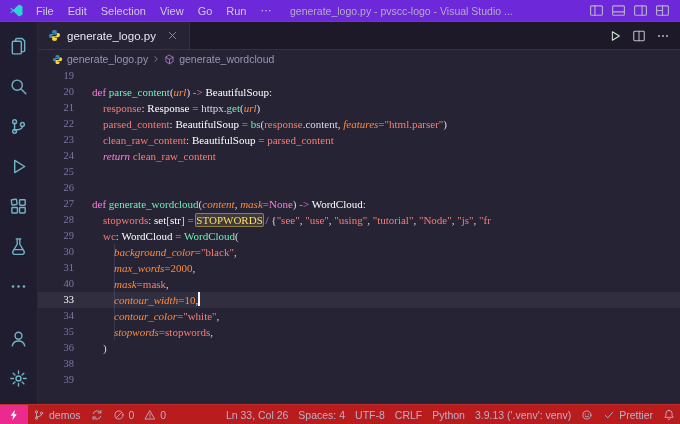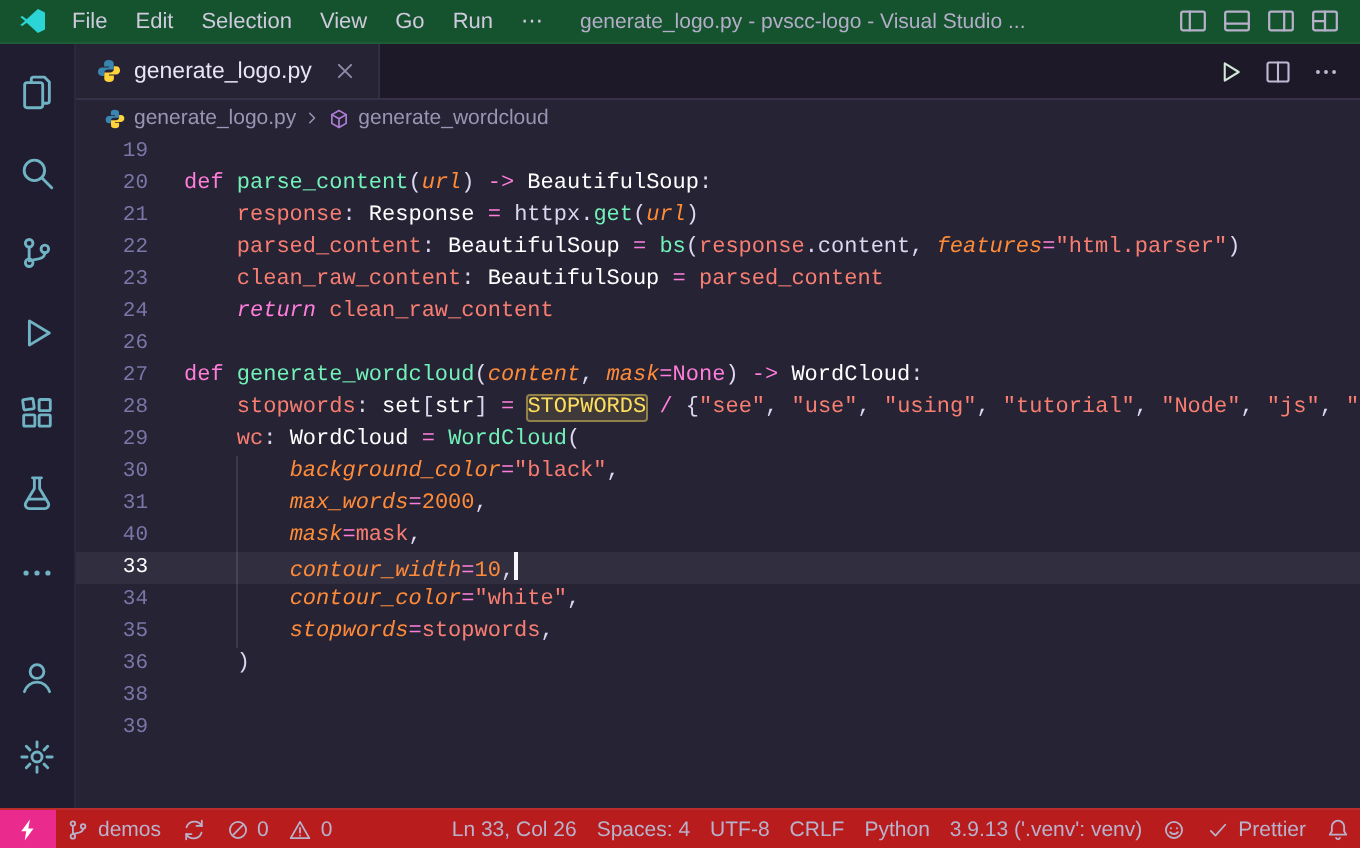--- a/index.html
+++ b/index.html
@@ -2,21 +2,21 @@
 <html style="--editor-bg: #262335; --chrome-bg: #211d30; --accent-teal: #2bd5d5; --kw-pink: #ff7edb; --fn-green: #72f1b8; --var-red: #f97e72; --param-orange: #ff8b39; --const-yellow: #fede5d; --type-white: #ffffff; --line-number: #7a77a8; --remote-pink: #ea2b8d; --icon-teal: #6fb3c4;"><head>
 <meta charset="utf-8">
 <style>
   *{box-sizing:border-box;margin:0;padding:0}
   html,body{width:680px;height:424px;overflow:hidden}
   body{background:var(--editor-bg,#262335);font-family:"Liberation Sans",sans-serif;color:#c8c2dc;font-size:11px}
   .icon{display:inline-flex;align-items:center;justify-content:center}
   .icon svg{display:block;width:14px;height:14px}
 
   
-  #titlebar{height:22px;background:#14532d;display:flex;align-items:center;padding:0 8px;position:relative;border-bottom:1px solid rgba(255,255,255,.05)}
+  #titlebar{height:22px;background:#6d28d9;display:flex;align-items:center;padding:0 8px;position:relative;border-bottom:1px solid rgba(255,255,255,.05)}
   #titlebar .logo svg{width:17px;height:15px}
   #menubar{display:flex;align-items:center;margin-left:4px}
   .menu-item{padding:0 7px;color:#cfcade;cursor:default;white-space:nowrap}
   .window-title{position:absolute;left:290px;top:0;height:34px;line-height:22px;color:#b3adc8;font-size:10.5px;white-space:nowrap;max-width:245px;overflow:hidden}
   .window-controls{margin-left:auto;display:flex;gap:3px;color:#b6b0ca}
   .wc-btn{padding:2px}
   .wc-btn svg{width:15px;height:15px}
 
   
   #main{display:flex;height:382px}
@@ -39,21 +39,21 @@
   [data-name="run-file-icon"]{color:#cfe9d4}
 
   
   #breadcrumbs{height:18px;display:flex;align-items:center;gap:3px;padding-left:14px;color:#9b94b3;font-size:10.5px;background:var(--editor-bg,#262335)}
   .crumb{display:inline-flex;align-items:center;gap:4px}
   .crumb .icon svg{width:11px;height:11px}
   .bc-sep svg{width:10px;height:10px}
   [data-name="symbol-method-icon"]{color:#b180d7}
 
   
-  #code{flex:1;overflow:hidden;font-family:Liberation Mono, monospace;font-size:11px;line-height:16px}
+  #code{flex:1;overflow:hidden;font-family:Liberation Serif, serif;font-size:11px;line-height:16px}
   .line{display:flex;height:16px;white-space:pre}
   .line.active{background:rgba(255,255,255,.05)}
   .ln{width:54px;padding-right:18px;text-align:right;color:var(--line-number,#7a77a8);flex-shrink:0;font-size:10.5px;line-height:16px}
   .line.active .ln{color:#ffffff}
   .code{position:relative;flex:1;overflow:hidden;color:#dcd7ef}
   .guide{position:absolute;top:0;bottom:0;width:1px;background:rgba(216,211,235,.13)}
   .cursor{display:inline-block;width:1.5px;height:14px;background:#f7f5ff;vertical-align:-2px}
   .tk-k{color:var(--kw-pink,#ff7edb)}
   .tk-r{color:var(--kw-pink,#ff7edb);font-style:italic}
   .tk-o{color:var(--kw-pink,#ff7edb)}
@@ -268,20 +268,21 @@
           <span data-name="breadcrumb-label">generate_wordcloud</span>
         </span>
       </div>
     <div id="code" data-name="code-editor">
         <div class="line" data-name="code-line"><span class="ln" data-name="line-number">19</span><span class="code" data-name="line-content"></span></div>
         <div class="line" data-name="code-line"><span class="ln" data-name="line-number">20</span><span class="code" data-name="line-content"><span class="tk-k">def </span><span class="tk-f">parse_content</span><span class="tk-w">(</span><span class="tk-p">url</span><span class="tk-w">) </span><span class="tk-o">-&gt;</span><span class="tk-w"> </span><span class="tk-t">BeautifulSoup</span><span class="tk-w">:</span></span></div>
         <div class="line" data-name="code-line"><span class="ln" data-name="line-number">21</span><span class="code" data-name="line-content"><span class="tk-w">    </span><span class="tk-v">response</span><span class="tk-w">: </span><span class="tk-t">Response</span><span class="tk-w"> </span><span class="tk-o">=</span><span class="tk-w"> </span><span class="tk-w">httpx</span><span class="tk-w">.</span><span class="tk-f">get</span><span class="tk-w">(</span><span class="tk-p">url</span><span class="tk-w">)</span></span></div>
         <div class="line" data-name="code-line"><span class="ln" data-name="line-number">22</span><span class="code" data-name="line-content"><span class="tk-w">    </span><span class="tk-v">parsed_content</span><span class="tk-w">: </span><span class="tk-t">BeautifulSoup</span><span class="tk-w"> </span><span class="tk-o">=</span><span class="tk-w"> </span><span class="tk-f">bs</span><span class="tk-w">(</span><span class="tk-v">response</span><span class="tk-w">.content, </span><span class="tk-p">features</span><span class="tk-o">=</span><span class="tk-s">"html.parser"</span><span class="tk-w">)</span></span></div>
         <div class="line" data-name="code-line"><span class="ln" data-name="line-number">23</span><span class="code" data-name="line-content"><span class="tk-w">    </span><span class="tk-v">clean_raw_content</span><span class="tk-w">: </span><span class="tk-t">BeautifulSoup</span><span class="tk-w"> </span><span class="tk-o">=</span><span class="tk-w"> </span><span class="tk-v">parsed_content</span></span></div>
         <div class="line" data-name="code-line"><span class="ln" data-name="line-number">24</span><span class="code" data-name="line-content"><span class="tk-w">    </span><span class="tk-r">return </span><span class="tk-v">clean_raw_content</span></span></div>
+        <div class="line" data-name="code-line"><span class="ln" data-name="line-number">25</span><span class="code" data-name="line-content"></span></div>
         <div class="line" data-name="code-line"><span class="ln" data-name="line-number">26</span><span class="code" data-name="line-content"></span></div>
         <div class="line" data-name="code-line"><span class="ln" data-name="line-number">27</span><span class="code" data-name="line-content"><span class="tk-k">def </span><span class="tk-f">generate_wordcloud</span><span class="tk-w">(</span><span class="tk-p">content</span><span class="tk-w">, </span><span class="tk-p">mask</span><span class="tk-o">=</span><span class="tk-kc">None</span><span class="tk-w">) </span><span class="tk-o">-&gt;</span><span class="tk-w"> </span><span class="tk-t">WordCloud</span><span class="tk-w">:</span></span></div>
         <div class="line" data-name="code-line"><span class="ln" data-name="line-number">28</span><span class="code" data-name="line-content"><span class="tk-w">    </span><span class="tk-v">stopwords</span><span class="tk-w">: </span><span class="tk-t">set</span><span class="tk-w">[</span><span class="tk-t">str</span><span class="tk-w">] </span><span class="tk-o">=</span><span class="tk-w"> </span><span class="tk-c">STOPWORDS</span><span class="tk-w"> </span><span class="tk-o">/</span><span class="tk-w"> {</span><span class="tk-s">"see"</span><span class="tk-w">, </span><span class="tk-s">"use"</span><span class="tk-w">, </span><span class="tk-s">"using"</span><span class="tk-w">, </span><span class="tk-s">"tutorial"</span><span class="tk-w">, </span><span class="tk-s">"Node"</span><span class="tk-w">, </span><span class="tk-s">"js"</span><span class="tk-w">, </span><span class="tk-s">"fr</span></span></div>
         <div class="line" data-name="code-line"><span class="ln" data-name="line-number">29</span><span class="code" data-name="line-content"><span class="tk-w">    </span><span class="tk-v">wc</span><span class="tk-w">: </span><span class="tk-t">WordCloud</span><span class="tk-w"> </span><span class="tk-o">=</span><span class="tk-w"> </span><span class="tk-f">WordCloud</span><span class="tk-w">(</span></span></div>
         <div class="line" data-name="code-line"><span class="ln" data-name="line-number">30</span><span class="code" data-name="line-content"><i class="guide" data-name="indent-guide" style="left: 4ch;"></i><span class="tk-w">        </span><span class="tk-p">background_color</span><span class="tk-o">=</span><span class="tk-s">"black"</span><span class="tk-w">,</span></span></div>
         <div class="line" data-name="code-line"><span class="ln" data-name="line-number">31</span><span class="code" data-name="line-content"><i class="guide" data-name="indent-guide" style="left: 4ch;"></i><span class="tk-w">        </span><span class="tk-p">max_words</span><span class="tk-o">=</span><span class="tk-n">2000</span><span class="tk-w">,</span></span></div>
         <div class="line" data-name="code-line"><span class="ln" data-name="line-number">40</span><span class="code" data-name="line-content"><i class="guide" data-name="indent-guide" style="left: 4ch;"></i><span class="tk-w">        </span><span class="tk-p">mask</span><span class="tk-o">=</span><span class="tk-v">mask</span><span class="tk-w">,</span></span></div>
         <div class="line active" data-name="code-line"><span class="ln" data-name="line-number">33</span><span class="code" data-name="line-content"><i class="guide" data-name="indent-guide" style="left: 4ch;"></i><span class="tk-w">        </span><span class="tk-p">contour_width</span><span class="tk-o">=</span><span class="tk-n">10</span><span class="tk-w">,</span><i class="cursor" data-name="text-cursor"></i></span></div>
         <div class="line" data-name="code-line"><span class="ln" data-name="line-number">34</span><span class="code" data-name="line-content"><i class="guide" data-name="indent-guide" style="left: 4ch;"></i><span class="tk-w">        </span><span class="tk-p">contour_color</span><span class="tk-o">=</span><span class="tk-s">"white"</span><span class="tk-w">,</span></span></div>
         <div class="line" data-name="code-line"><span class="ln" data-name="line-number">35</span><span class="code" data-name="line-content"><i class="guide" data-name="indent-guide" style="left: 4ch;"></i><span class="tk-w">        </span><span class="tk-p">stopwords</span><span class="tk-o">=</span><span class="tk-v">stopwords</span><span class="tk-w">,</span></span></div>

